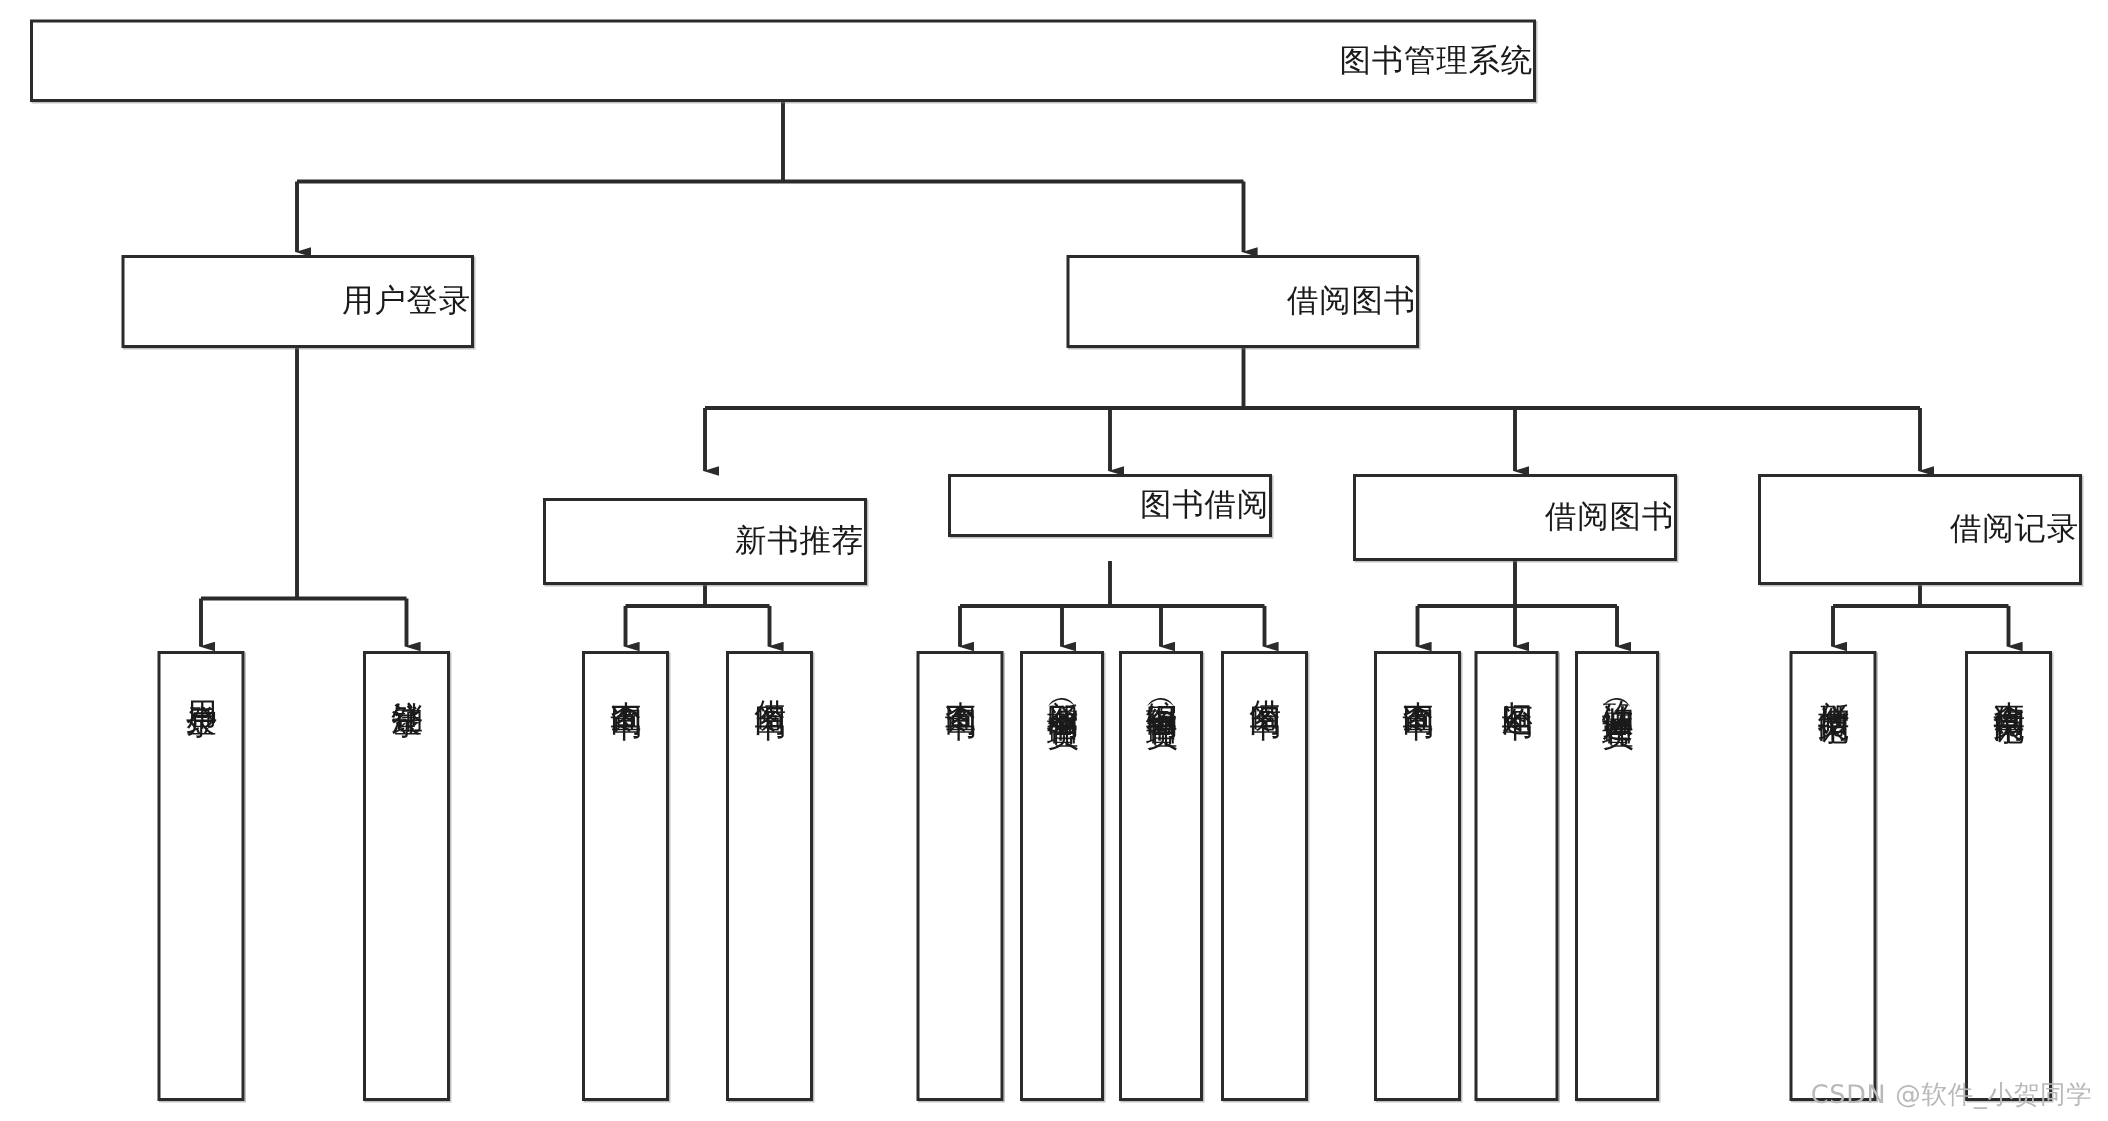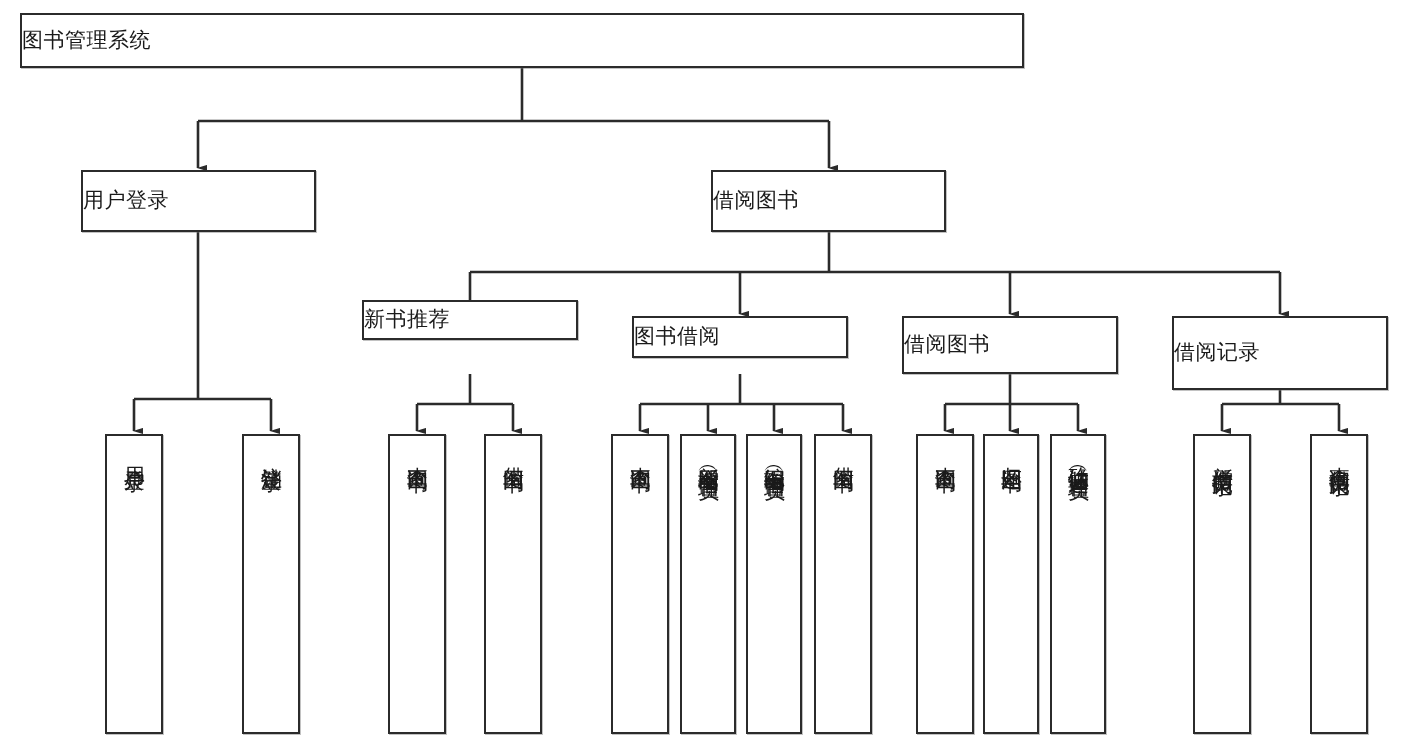--- a/index.html
+++ b/index.html
@@ -24,21 +24,21 @@
     width: 1405px;
     height: 747px;
   }
   .node-box {
     position: absolute;
     box-sizing: border-box;
     background: #ffffff;
     border: 2px solid #2b2b2b;
     display: flex;
     align-items: center;
-    justify-content: flex-start;
+    justify-content: flex-end;
     box-shadow: 1px 1px 0 rgba(120,120,120,0.45);
   }
   .node-label-h {
     font-size: 21px;
     line-height: 1.2;
     color: #1a1a1a;
     letter-spacing: 0.5px;
     white-space: nowrap;
     text-align: center;
   }
@@ -129,21 +129,21 @@
   </div>
 
   <div class="node-box" style="left:81px; top:170px; width:235px; height:62px;">
     <span class="node-label-h">用户登录</span>
   </div>
 
   <div class="node-box" style="left:711px; top:170px; width:235px; height:62px;">
     <span class="node-label-h">借阅图书</span>
   </div>
 
-  <div class="node-box" style="left:362px; top:300px; width:216px; height:40px;">
+  <div class="node-box" style="left:362px; top:332px; width:216px; height:58px;">
     <span class="node-label-h">新书推荐</span>
   </div>
 
   <div class="node-box" style="left:632px; top:316px; width:216px; height:42px;">
     <span class="node-label-h">图书借阅</span>
   </div>
 
   <div class="node-box" style="left:902px; top:316px; width:216px; height:58px;">
     <span class="node-label-h">借阅图书</span>
   </div>
@@ -197,14 +197,15 @@
   </div>
 
   <div class="node-box vertical" style="left:1193px; top:434px; width:58px; height:300px;">
     <span class="node-label-v">新增借阅记录</span>
   </div>
 
   <div class="node-box vertical" style="left:1310px; top:434px; width:58px; height:300px;">
     <span class="node-label-v">查询借阅记录</span>
   </div>
 
+  <div id="watermark">CSDN @软件_小贺同学</div>
 
 </div>
 
 </body></html>

